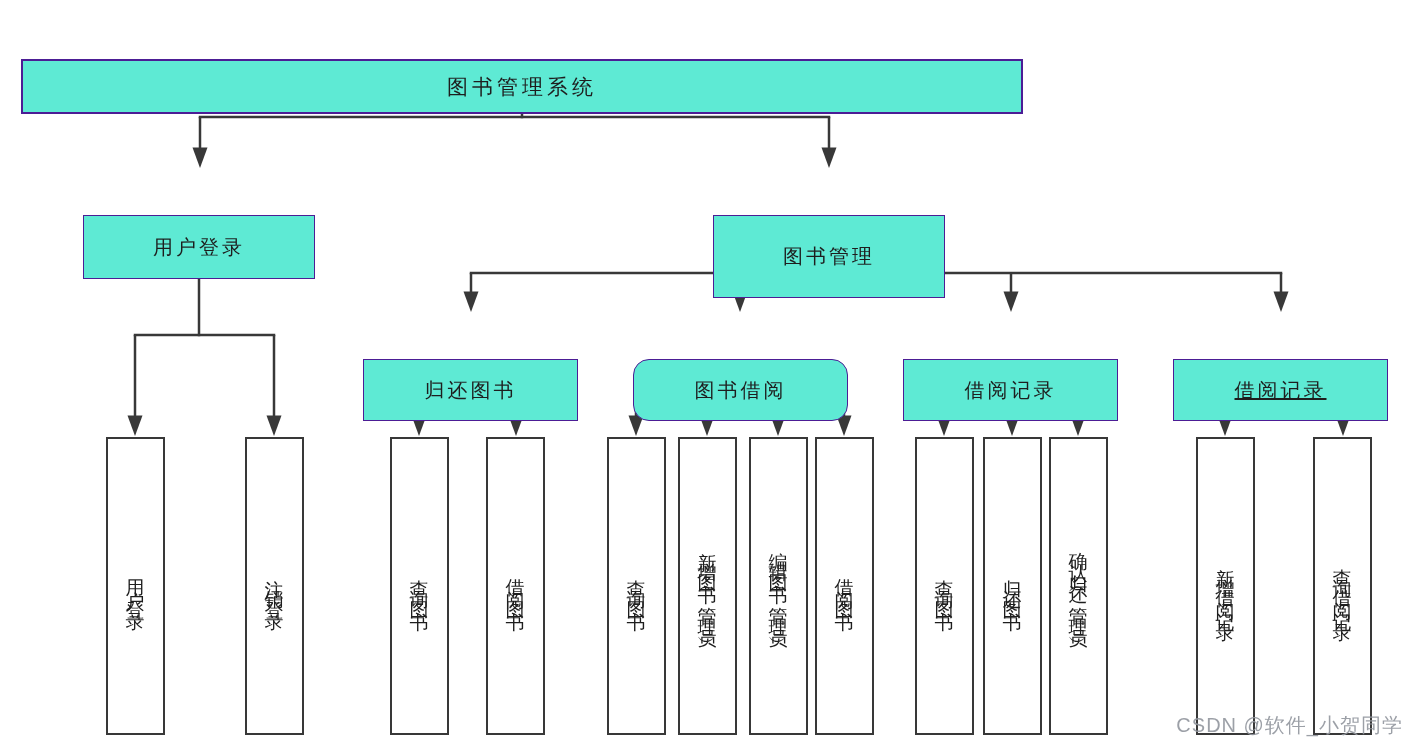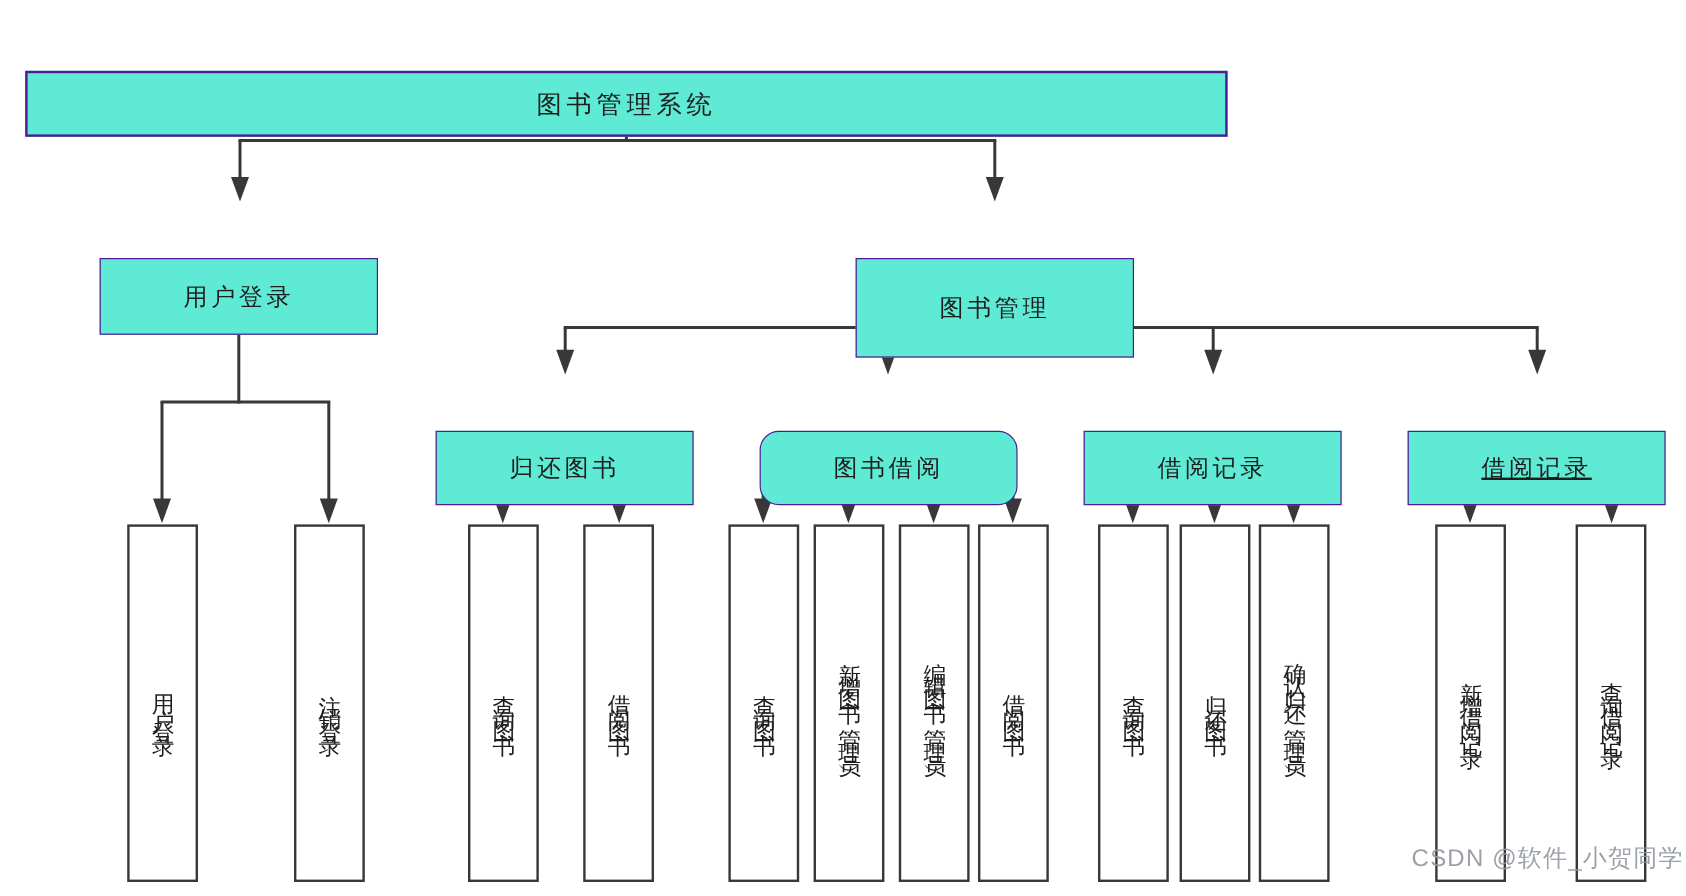--- a/index.html
+++ b/index.html
@@ -54,21 +54,21 @@
     writing-mode: vertical-rl;
     text-orientation: mixed;
     font-size: 19px;
     letter-spacing: 11px;
     line-height: 1;
     z-index: 2;
   }
   .watermark {
     position: absolute;
     right: 2px;
-    bottom: 18px;
+    bottom: 8px;
     font-size: 20px;
     letter-spacing: 1px;
     color: rgba(148, 152, 160, 0.92);
     z-index: 5;
     white-space: nowrap;
   }
 </style>
 </head>
 <body>
 

